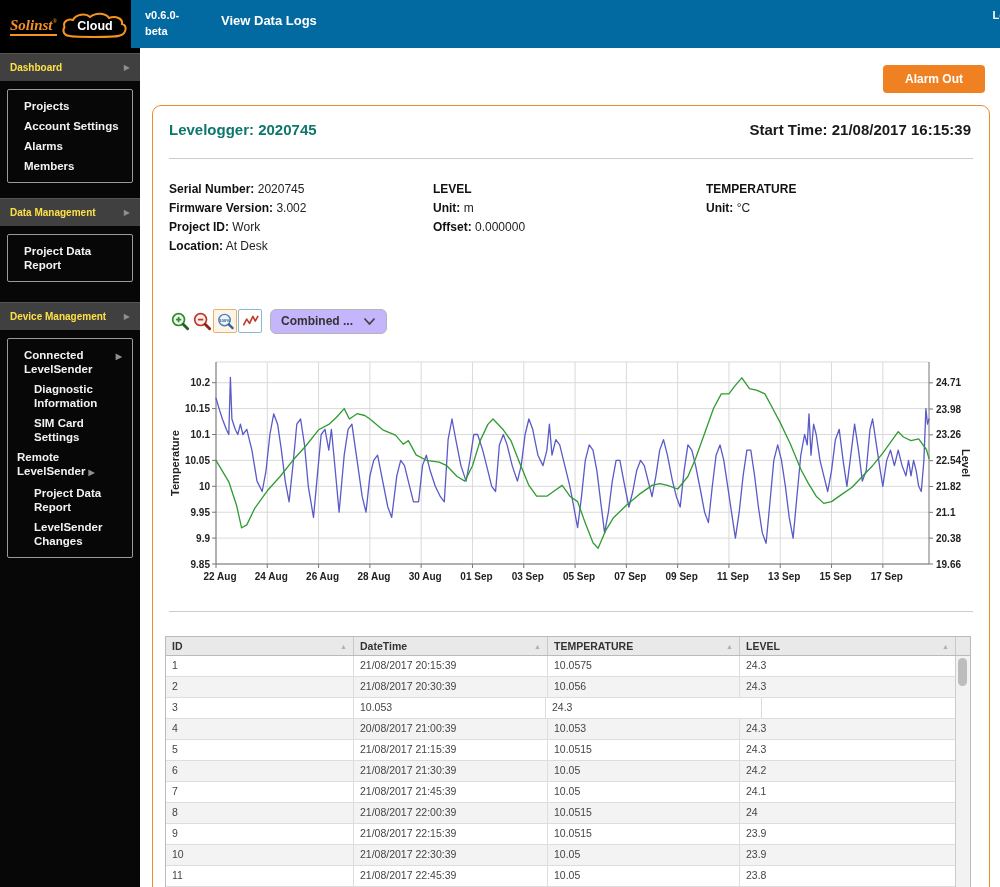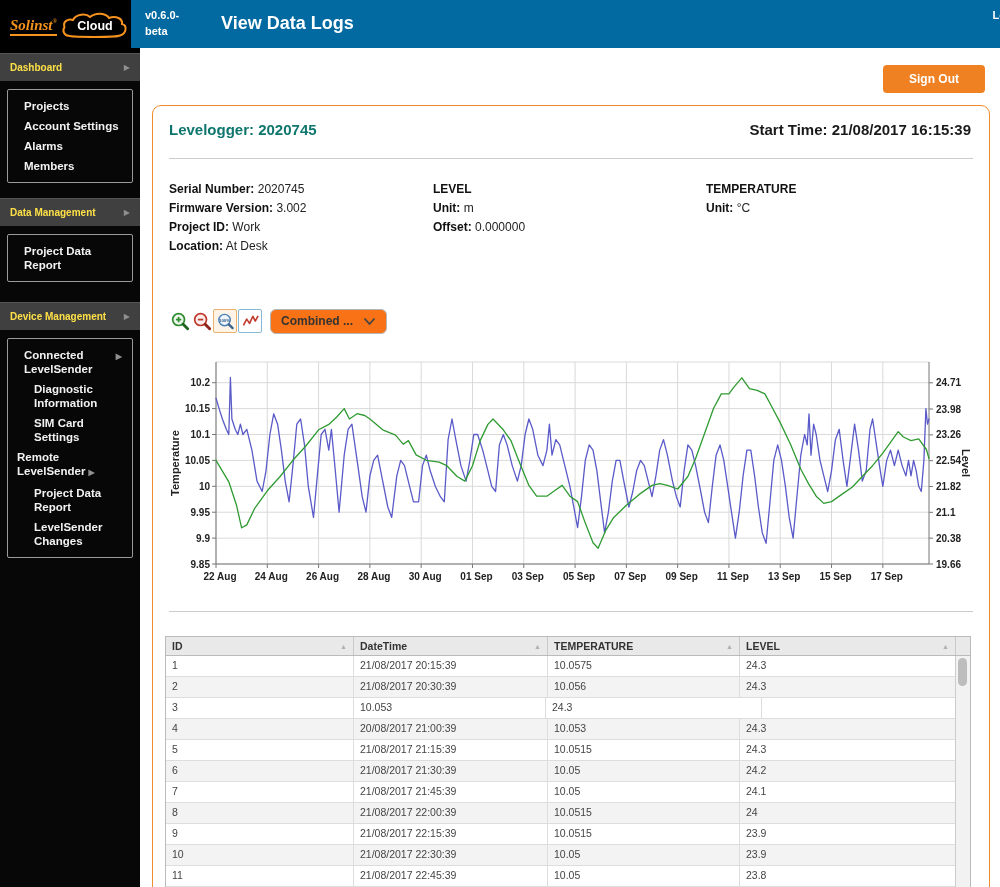--- a/index.html
+++ b/index.html
@@ -25,21 +25,21 @@
     padding:3px 8px 3px 16px;cursor:pointer;position:relative;}
   .side-item.ind0{padding-left:9px;}
   .side-item.ind2{padding-left:26px;}
   .side-item .inline-arrow{color:#8f8f8f;font-size:8px;margin-left:3px;}
   .side-item .right-arrow{position:absolute;right:10px;top:5px;color:#8f8f8f;font-size:8px;}
   .gap1{height:7px;} .gap2{height:12px;}
 
   
   .topbar{position:absolute;left:131px;top:0;width:949px;height:48px;background:#0369a1;color:#fff;}
   .version{position:absolute;left:14px;top:7px;font-size:11px;font-weight:bold;line-height:16px;}
-  .topbar-title{position:absolute;left:90px;top:13px;font-size:18px;font-weight:bold;}
+  .topbar-title{position:absolute;left:90px;top:13px;font-size:13px;font-weight:bold;}
   .logged-in{position:absolute;right:16px;top:7px;text-align:right;font-size:11px;font-weight:bold;line-height:17px;}
 
   .signout-btn{position:absolute;left:883px;top:65px;width:102px;height:28px;background:#ef8122;
     border:none;border-radius:4px;color:#fff;font-weight:bold;font-size:12px;cursor:pointer;
     font-family:"Liberation Sans",sans-serif;}
 
   
   .panel{position:absolute;left:152px;top:105px;width:836px;height:810px;background:#fff;
     border:1px solid #ef8c2b;border-radius:9px;}
   .panel-title{position:absolute;left:16px;top:15px;font-size:15px;font-weight:bold;color:#0f766e;}
@@ -51,21 +51,21 @@
   .ic1{left:16px;} .ic2{left:280px;} .ic3{left:553px;}
   .info-col b{color:#111;}
   .info-head{font-weight:bold;color:#111;}
 
   
   .chart-toolbar{position:absolute;left:16px;top:202px;height:26px;display:flex;align-items:center;}
   .tool-icon{width:22px;height:22px;display:flex;align-items:center;justify-content:center;cursor:pointer;}
   .tool-box{border:1px solid #e9b36c;background:#fdf4e7;border-radius:2px;}
   .tool-box2{border:1px solid #86b9d6;background:#fff;border-radius:2px;margin-left:1px;}
   .combined-dd{margin-left:8px;display:flex;align-items:center;gap:10px;border:1px solid #b5b5b5;
-    border-radius:6px;padding:3px 10px;height:17px;cursor:pointer;background:#f97316;}
+    border-radius:6px;padding:3px 10px;height:17px;cursor:pointer;background:#c4b5fd;}
   .combined-dd .dd-label{font-size:12px;font-weight:bold;color:#333;}
 
   
   .chart-wrap{position:absolute;left:16px;top:240px;width:804px;height:252px;}
   #chart-svg text{font-family:"Liberation Sans",sans-serif;}
 
   
   .data-table{position:absolute;left:12px;top:530px;width:804px;border:1px solid #bbb;background:#fff;}
   .t-head{display:flex;background:#e9e9e9;border-bottom:1px solid #bbb;height:18px;}
   .t-hcell{font-size:10.5px;font-weight:bold;color:#333;padding:2px 6px;box-sizing:border-box;
@@ -142,21 +142,21 @@
       <div>v0.6.0-</div>
       <div>beta</div>
     </div>
     <div class="topbar-title">View Data Logs</div>
     <div class="logged-in">
       <div>Logged in as:</div>
       <div>Tricia Doe</div>
     </div>
   </div>
 
-  <button class="signout-btn">Sign Out</button>
+  <button class="signout-btn">Alarm Out</button>
 
   <div class="panel">
     <div class="panel-title">Levelogger: 2020745</div>
     <div class="panel-start">Start Time: 21/08/2017 16:15:39</div>
     <div class="divider d1"></div>
 
     <div class="info-col ic1">
       <div><b>Serial Number:</b> <span>2020745</span></div>
       <div><b>Firmware Version:</b> <span>3.002</span></div>
       <div><b>Project ID:</b> <span>Work</span></div>

